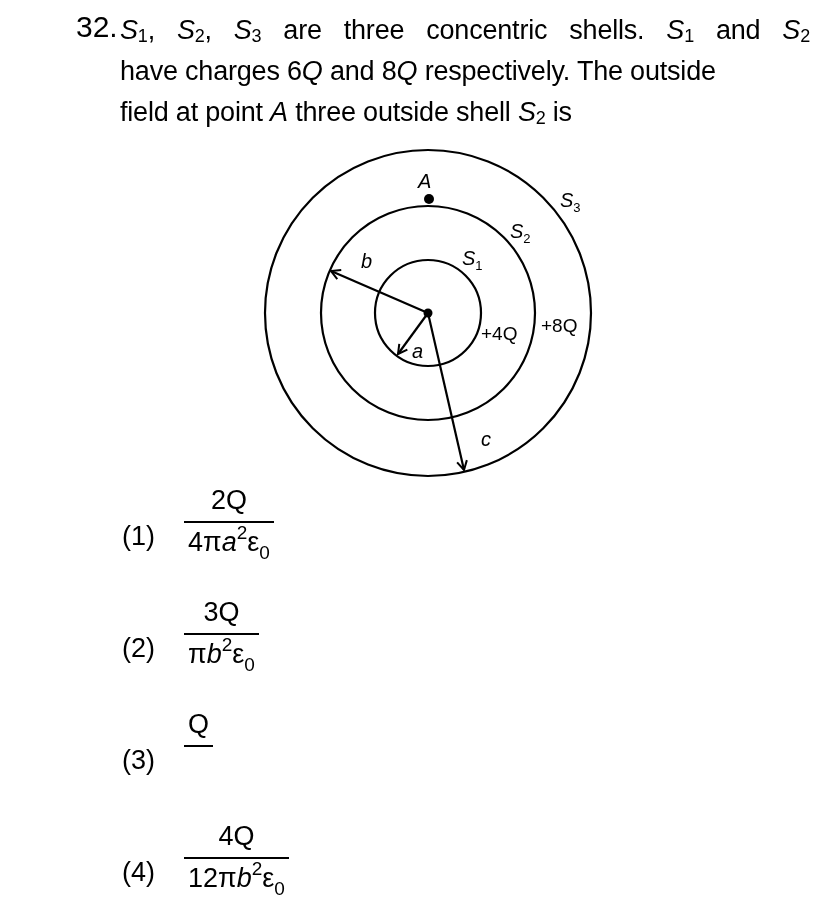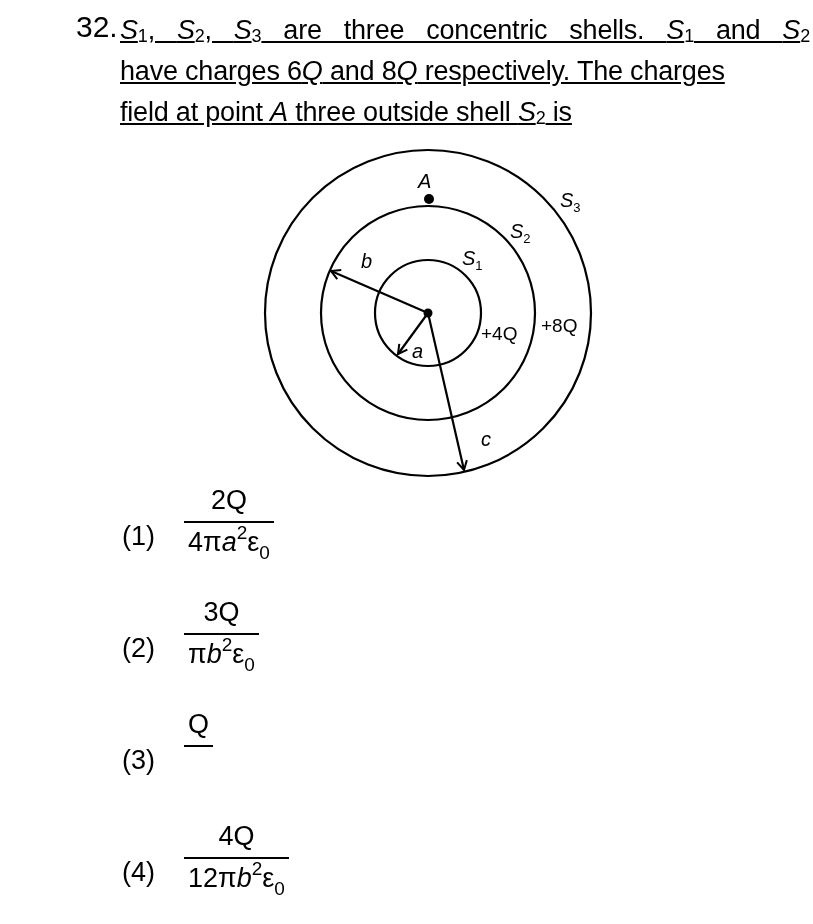--- a/index.html
+++ b/index.html
@@ -3,41 +3,41 @@
   <meta charset="utf-8">
   <style>
     html, body { margin: 0; padding: 0; background: #ffffff; }
     body { width: 813px; height: 924px; position: relative; overflow: hidden; color: #000;
            font-family: "Liberation Sans", sans-serif; }
     .qnum { position: absolute; left: 44px; top: 10px; font-size: 30px; margin-left: 32px; }
     .qtext { position: absolute; left: 120px; top: 10px; width: 690px; font-size: 27px; line-height: 41px;
              text-align: justify; letter-spacing: -0.2px; }
     .qtext i { font-style: italic; }
     .qtext sub { font-size: 18px; vertical-align: -3px; line-height: 0; }
-    .line { display: block; white-space: nowrap; text-decoration: underline; }
+    .line { display: block; white-space: nowrap; }
     .line1 { text-align-last: justify; }
     svg.diagram { position: absolute; left: 250px; top: 140px; }
     .opt { position: absolute; left: 122px; font-size: 27px; }
     .opt .lbl { position: absolute; left: 0; top: 0; }
     .frac { position: absolute; left: 62px; top: -38px; display: flex; flex-direction: column; align-items: center; }
     .num { font-size: 27px; line-height: 34px; padding: 0 4px; }
     .bar { height: 2px; background: #000; align-self: stretch; margin: 4px 0 2px 0; }
     .den { font-size: 27px; line-height: 34px; padding: 0 4px; white-space: nowrap; }
     .den sup { font-size: 19px; vertical-align: 12px; line-height: 0; }
     .den sub { font-size: 19px; vertical-align: -8px; line-height: 0; }
     i { font-style: italic; }
   </style>
 </head>
 <body>
 
 <div class="qnum">32.</div>
 
 <div class="qtext">
   <span class="line line1"><i>S</i><sub>1</sub><span>, </span><i>S</i><sub>2</sub><span>, </span><i>S</i><sub>3</sub><span> are three concentric shells. </span><i>S</i><sub>1</sub><span> and </span><i>S</i><sub>2</sub></span>
-  <span class="line"><span>have charges 6</span><i>Q</i><span> and 8</span><i>Q</i><span> respectively. The charges</span></span>
+  <span class="line"><span>have charges 6</span><i>Q</i><span> and 8</span><i>Q</i><span> respectively. The outside</span></span>
   <span class="line"><span>field at point </span><i>A</i><span> three outside shell </span><i>S</i><sub>2</sub><span> is</span></span>
 </div>
 
 <svg class="diagram" width="350" height="340" viewBox="250 140 350 340" xmlns="http://www.w3.org/2000/svg">
   <defs>
     <marker id="arr" markerWidth="12" markerHeight="12" refX="10" refY="6" orient="auto" markerUnits="userSpaceOnUse">
       <path d="M1,1 L10,6 L1,11" fill="none" stroke="#000" stroke-width="2"></path>
     </marker>
   </defs>
   <g fill="none" stroke="#000" stroke-width="2.2">

